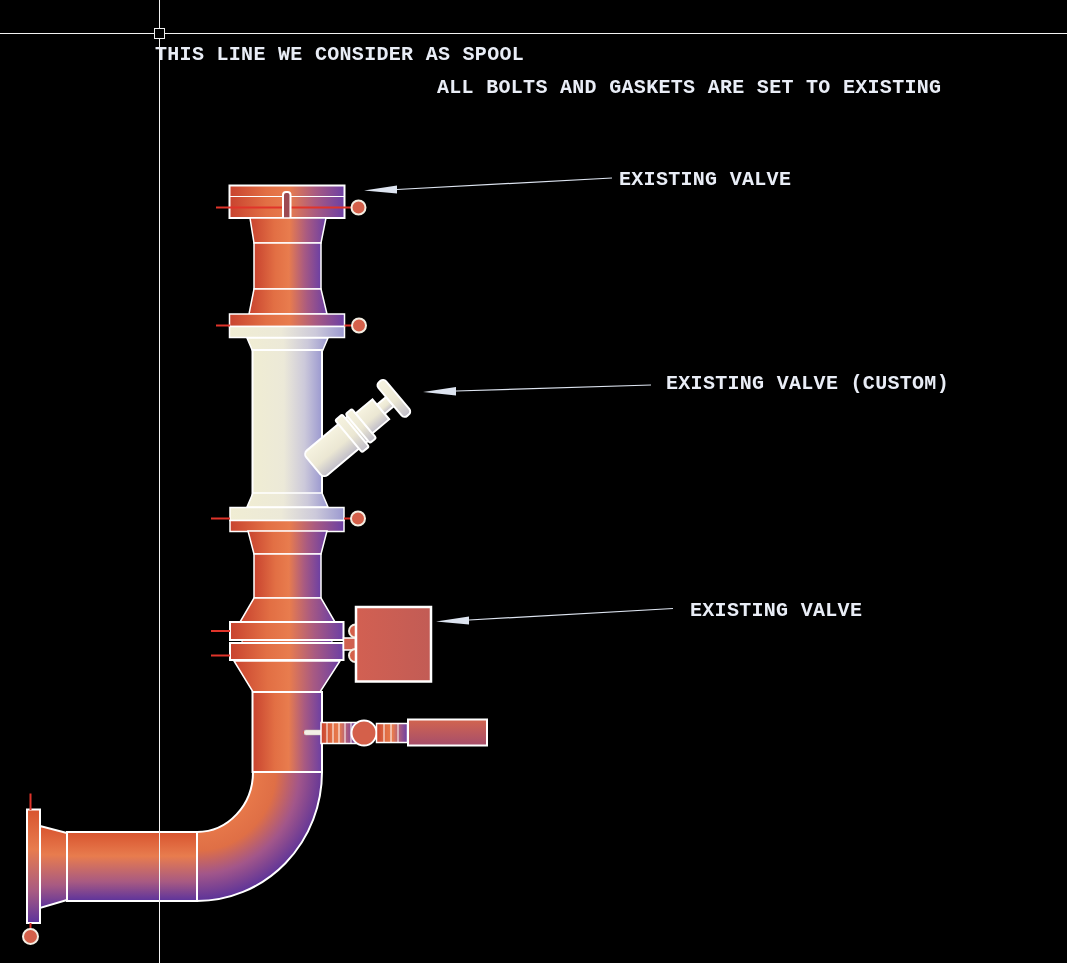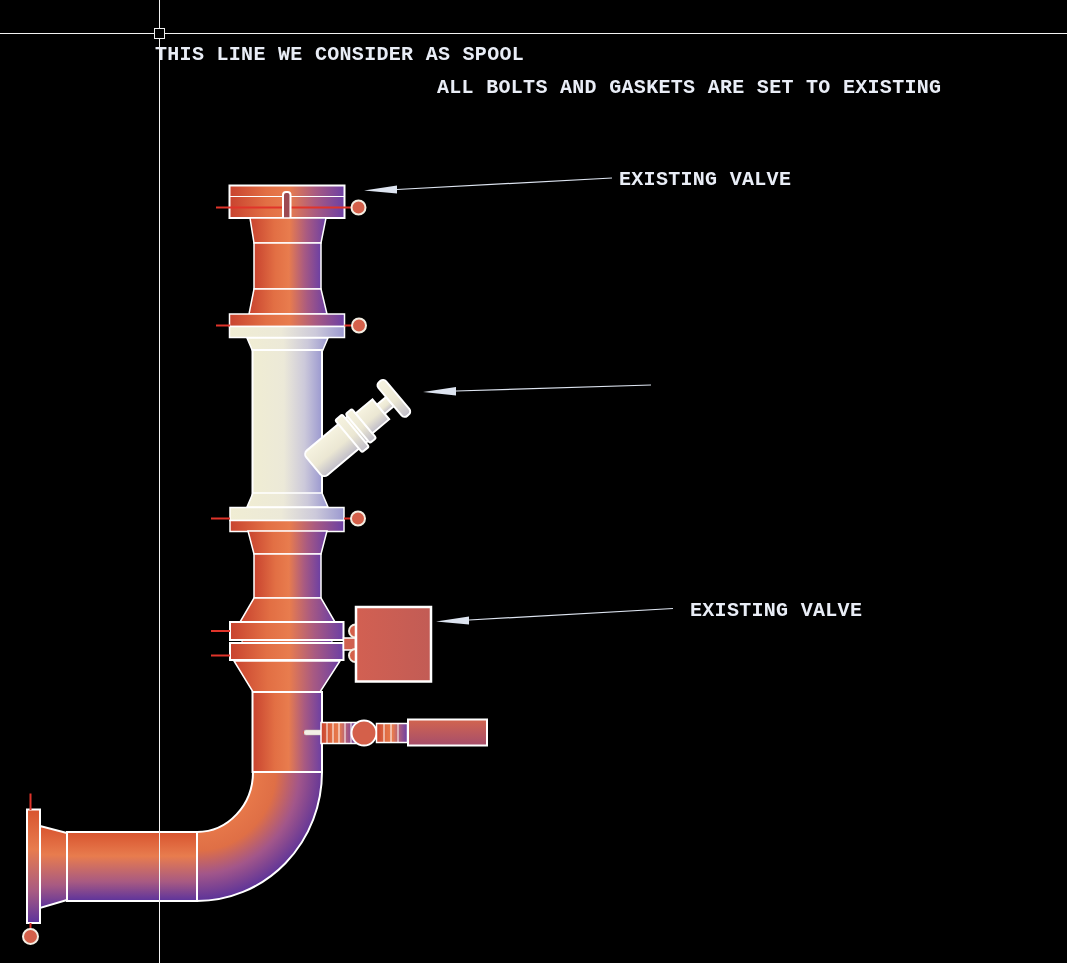--- a/index.html
+++ b/index.html
@@ -163,19 +163,20 @@
       <line x1="651" y1="385" x2="456" y2="391"></line>
       <polygon points="423,392 456,387 456,395.5" stroke="none"></polygon>
       <line x1="673" y1="608.5" x2="469" y2="620"></line>
       <polygon points="436,621.5 469,616.5 469,624.5" stroke="none"></polygon>
     </g>
   </svg>
 
   <div class="cad-label" style="left:155px;top:43px;">THIS LINE WE CONSIDER AS SPOOL</div>
   <div class="cad-label" style="left:437px;top:76px;">ALL BOLTS AND GASKETS ARE SET TO EXISTING</div>
   <div class="cad-label" style="left:619px;top:168px;">EXISTING VALVE</div>
+  <div class="cad-label" style="left:666px;top:372px;">EXISTING VALVE (CUSTOM)</div>
   <div class="cad-label" style="left:690px;top:599px;">EXISTING VALVE</div>
 
   <div class="xhair-v" style="left:159px;"></div>
   <div class="xhair-h" style="top:33px;"></div>
   <div class="pickbox" style="left:154px;top:28px;"></div>
 
 </div>
 
 </body></html>

